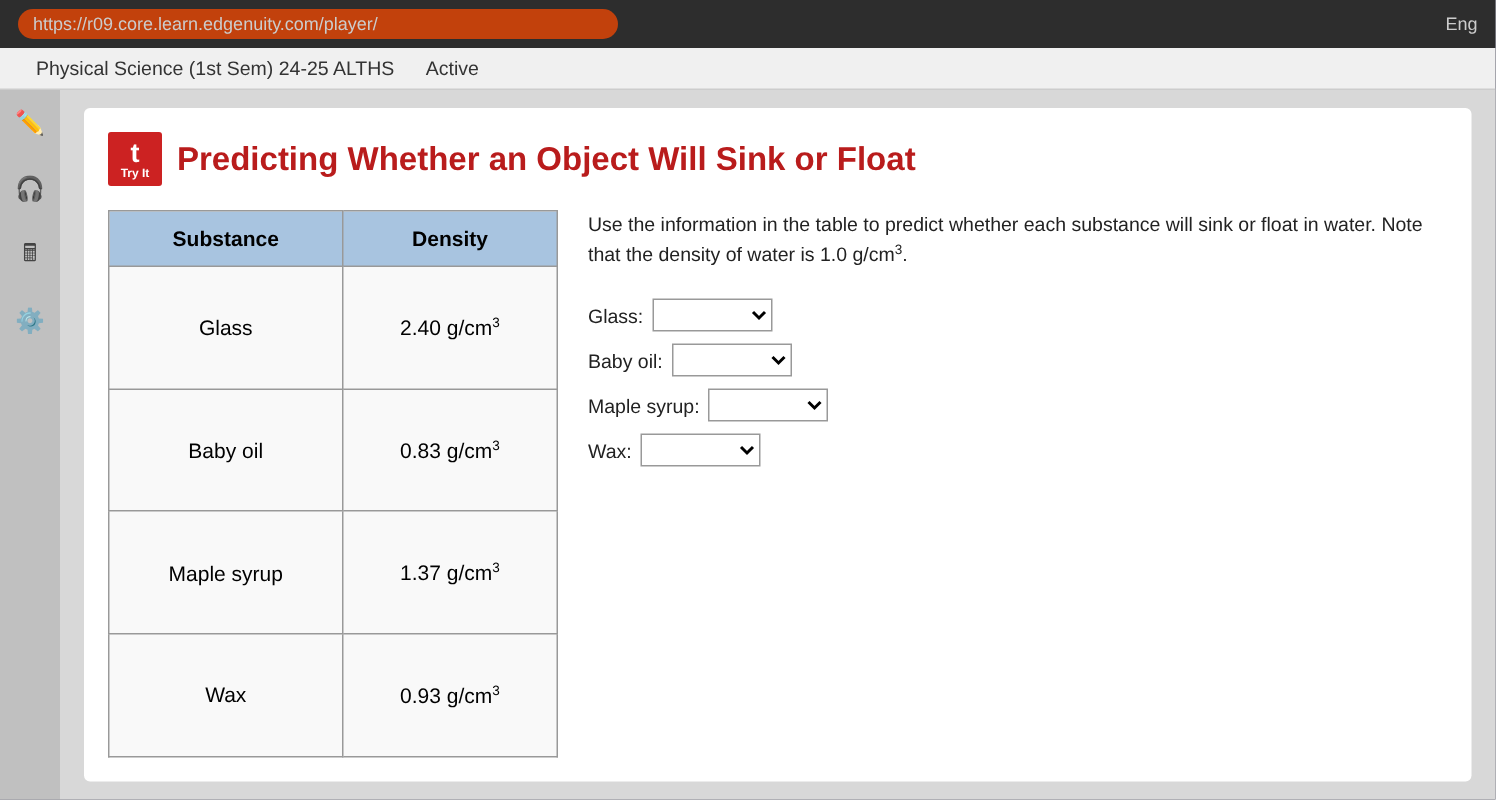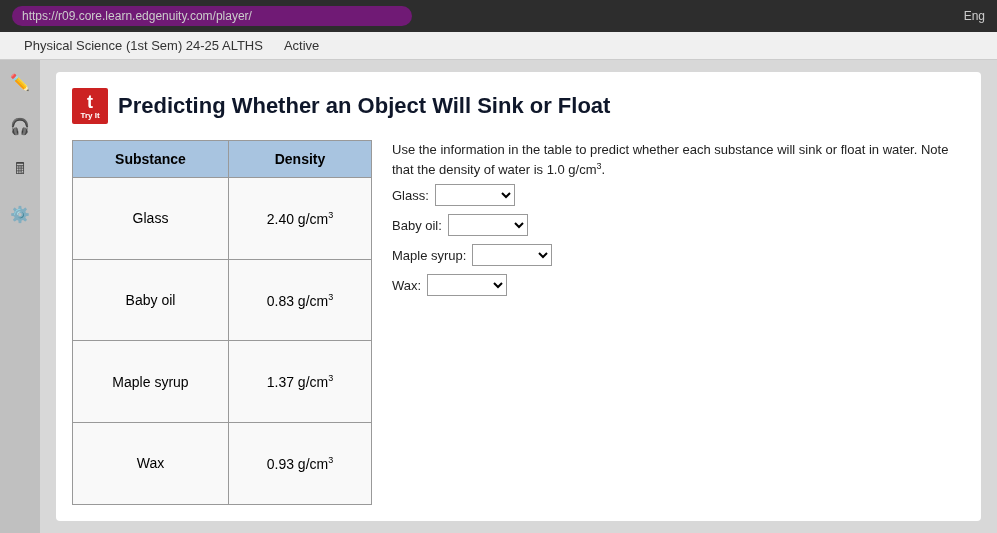--- a/index.html
+++ b/index.html
@@ -17,21 +17,21 @@
     .browser-bar {
       background: #2d2d2d;
       height: 32px;
       display: flex;
       align-items: center;
       padding: 0 12px;
       gap: 8px;
     }
 
     .browser-url {
-      background: #701a75;
+      background: #c2410c;
       color: #ccc;
       font-size: 12px;
       padding: 3px 10px;
       border-radius: 12px;
       flex: 1;
       max-width: 400px;
     }
 
     .eng-label {
       color: #ccc;
@@ -115,21 +115,21 @@
       justify-content: center;
     }
 
     .try-it-badge .icon-t {
       font-size: 18px;
       font-weight: bold;
       line-height: 1;
     }
 
     .card-title {
-      color: #0f172a;
+      color: #b91c1c;
       font-size: 22px;
       font-weight: bold;
     }
 
     
     .card-body {
       display: flex;
       gap: 20px;
     }
 
@@ -157,21 +157,21 @@
     }
 
     
     .right-panel {
       flex: 1;
       font-size: 13px;
       color: #222;
     }
 
     .instruction-text {
-      margin-bottom: 5px;
+      margin-bottom: 20px;
       line-height: 1.5;
     }
 
     .dropdown-row {
       display: flex;
       align-items: center;
       gap: 6px;
       margin-bottom: 8px;
       font-size: 13px;
     }

